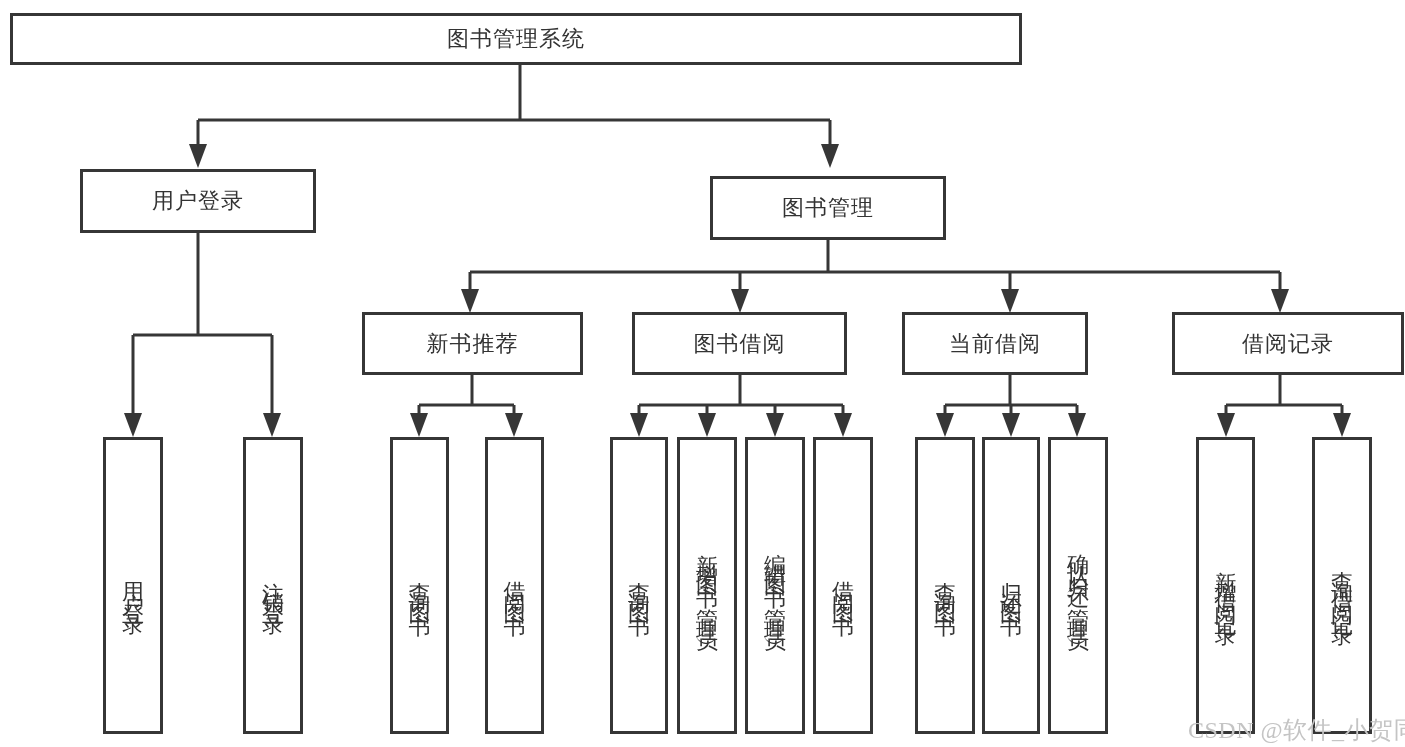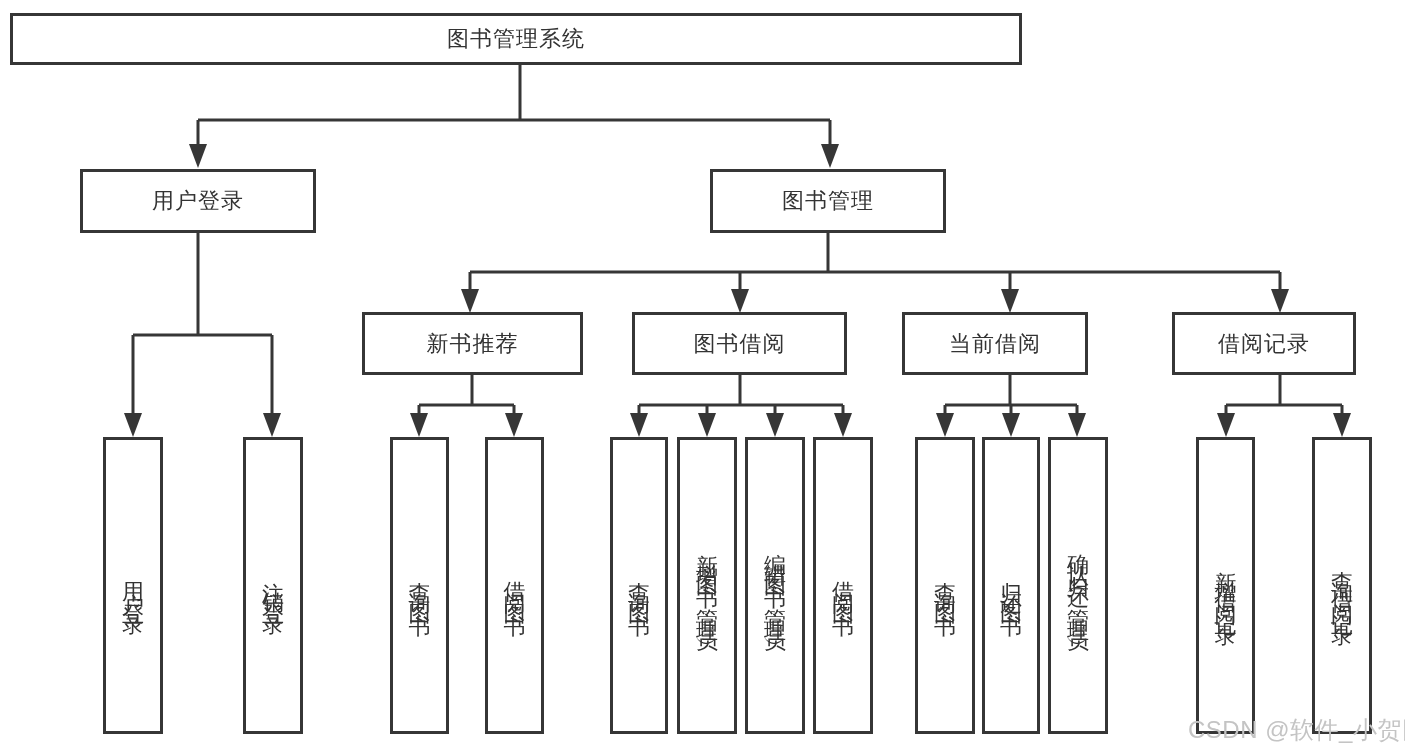--- a/index.html
+++ b/index.html
@@ -1,19 +1,19 @@
 <!DOCTYPE html>
 <html><head>
 <meta charset="utf-8">
 <style>
   * { margin:0; padding:0; box-sizing:border-box; }
   html,body { background:#ffffff; }
   .stage {
     position:relative; width:1405px; height:747px; background:#ffffff;
-    font-family:Liberation Sans, sans-serif; color:#333333; overflow:hidden;
+    font-family:Liberation Serif, serif; color:#333333; overflow:hidden;
   }
   .stage > svg { position:absolute; left:0; top:0; }
   .box {
     position:absolute; border:3px solid #363636; background:#ffffff;
     display:flex; align-items:center; justify-content:center;
   }
   .hbox { font-size:22px; letter-spacing:1px; }
   .vbox { top:437px; height:297px; }
   .vbox .vtext {
     writing-mode:vertical-rl; text-orientation:mixed;
@@ -69,34 +69,34 @@
     </g>
   </svg>
 
   <div class="box hbox" style="left:10px;top:13px;width:1012px;height:52px">
     <span>图书管理系统</span>
   </div>
 
   <div class="box hbox" style="left:80px;top:169px;width:236px;height:64px">
     <span>用户登录</span>
   </div>
-  <div class="box hbox" style="left:710px;top:169px;width:236px;height:64px">
+  <div class="box hbox" style="left:710px;top:176px;width:236px;height:64px">
     <span>图书管理</span>
   </div>
 
   <div class="box hbox" style="left:632px;top:312px;width:215px;height:63px">
     <span>图书借阅</span>
   </div>
   <div class="box hbox" style="left:362px;top:312px;width:221px;height:63px">
     <span>新书推荐</span>
   </div>
   <div class="box hbox" style="left:902px;top:312px;width:186px;height:63px">
     <span>当前借阅</span>
   </div>
-  <div class="box hbox" style="left:1172px;top:312px;width:184px;height:63px">
+  <div class="box hbox" style="left:1172px;top:312px;width:232px;height:63px">
     <span>借阅记录</span>
   </div>
 
   <div class="box vbox" style="left:103px;width:60px">
     <span class="vtext">用户登录</span>
   </div>
   <div class="box vbox" style="left:243px;width:60px">
     <span class="vtext">注销登录</span>
   </div>
 

